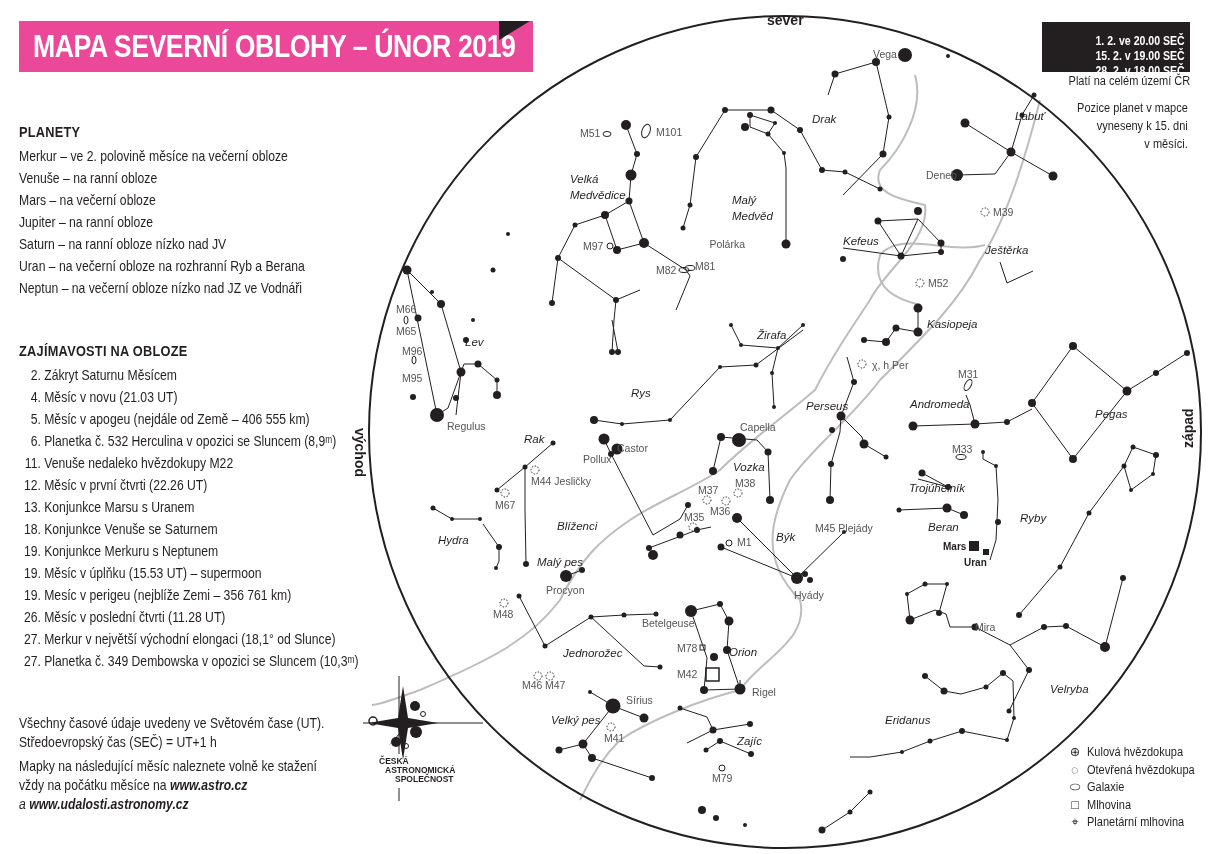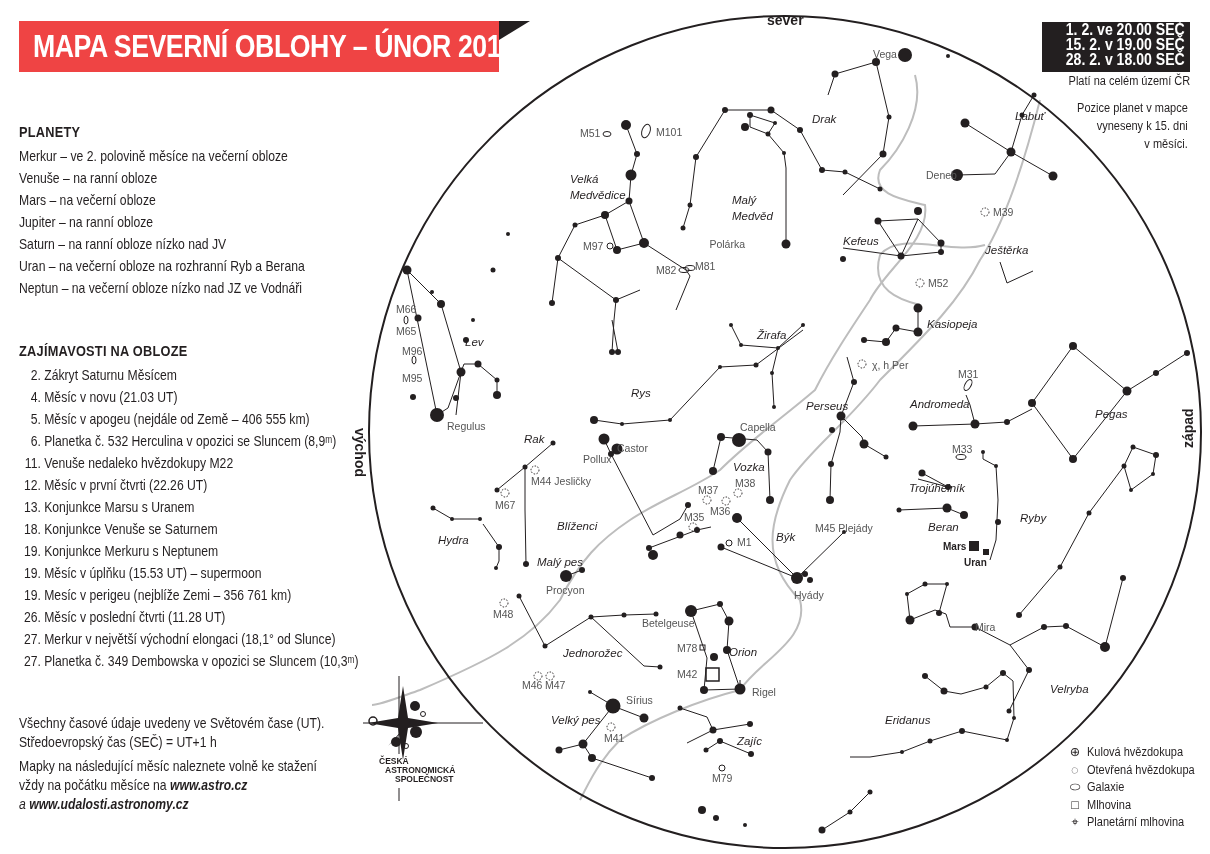--- a/index.html
+++ b/index.html
@@ -1,26 +1,26 @@
 <!DOCTYPE html>
 <html><head>
 <meta charset="utf-8">
 <style>
   html, body { margin: 0; padding: 0; background: #ffffff; }
   body { width: 1210px; height: 854px; position: relative; overflow: hidden;
          font-family: "Liberation Sans", "DejaVu Sans", sans-serif; color: #231f20; }
   .title-bar { position: absolute; left: 19px; top: 21px; width: 480px; height: 51px;
-               background: #ef4444; }
+               background: #ec4899; padding-left: 34px; }
   .title-bar .title { position: absolute; left: 14px; top: 8px; color: #fff;
                       font-family: "Liberation Sans", sans-serif; font-weight: bold;
                       font-size: 31px; letter-spacing: -0.5px; transform: scaleX(0.86);
                       transform-origin: left top; white-space: nowrap; }
   .time-box { position: absolute; left: 1042px; top: 22px; width: 148px; height: 50px;
-              background: #231f20; color: #fff; font-weight: bold; font-size: 16px;
-              text-align: right; line-height: 15px; padding-top: 0; box-sizing: border-box; }
+              background: #231f20; color: #fff; font-weight: bold; font-size: 12px;
+              text-align: right; line-height: 15px; padding-top: 12px; box-sizing: border-box; }
   .time-box div { padding-right: 6px; transform: scaleX(0.88); transform-origin: right; }
   .valid-note { position: absolute; right: 20px; top: 74px; font-size: 12.5px;
                 transform: scaleX(0.88); transform-origin: right; }
   .planet-note { position: absolute; right: 22px; top: 99px; font-size: 12.5px; line-height: 18px;
                  text-align: right; transform: scaleX(0.88); transform-origin: right top; }
   .section-title { position: absolute; left: 19px; font-weight: bold; font-size: 14.5px;
                    transform: scaleX(0.88); transform-origin: left; letter-spacing: 0.3px; }
   .list { position: absolute; left: 19px; font-size: 14.5px; line-height: 22px;
           transform: scaleX(0.84); transform-origin: left top; white-space: nowrap; }
   .list .row { height: 22px; }

